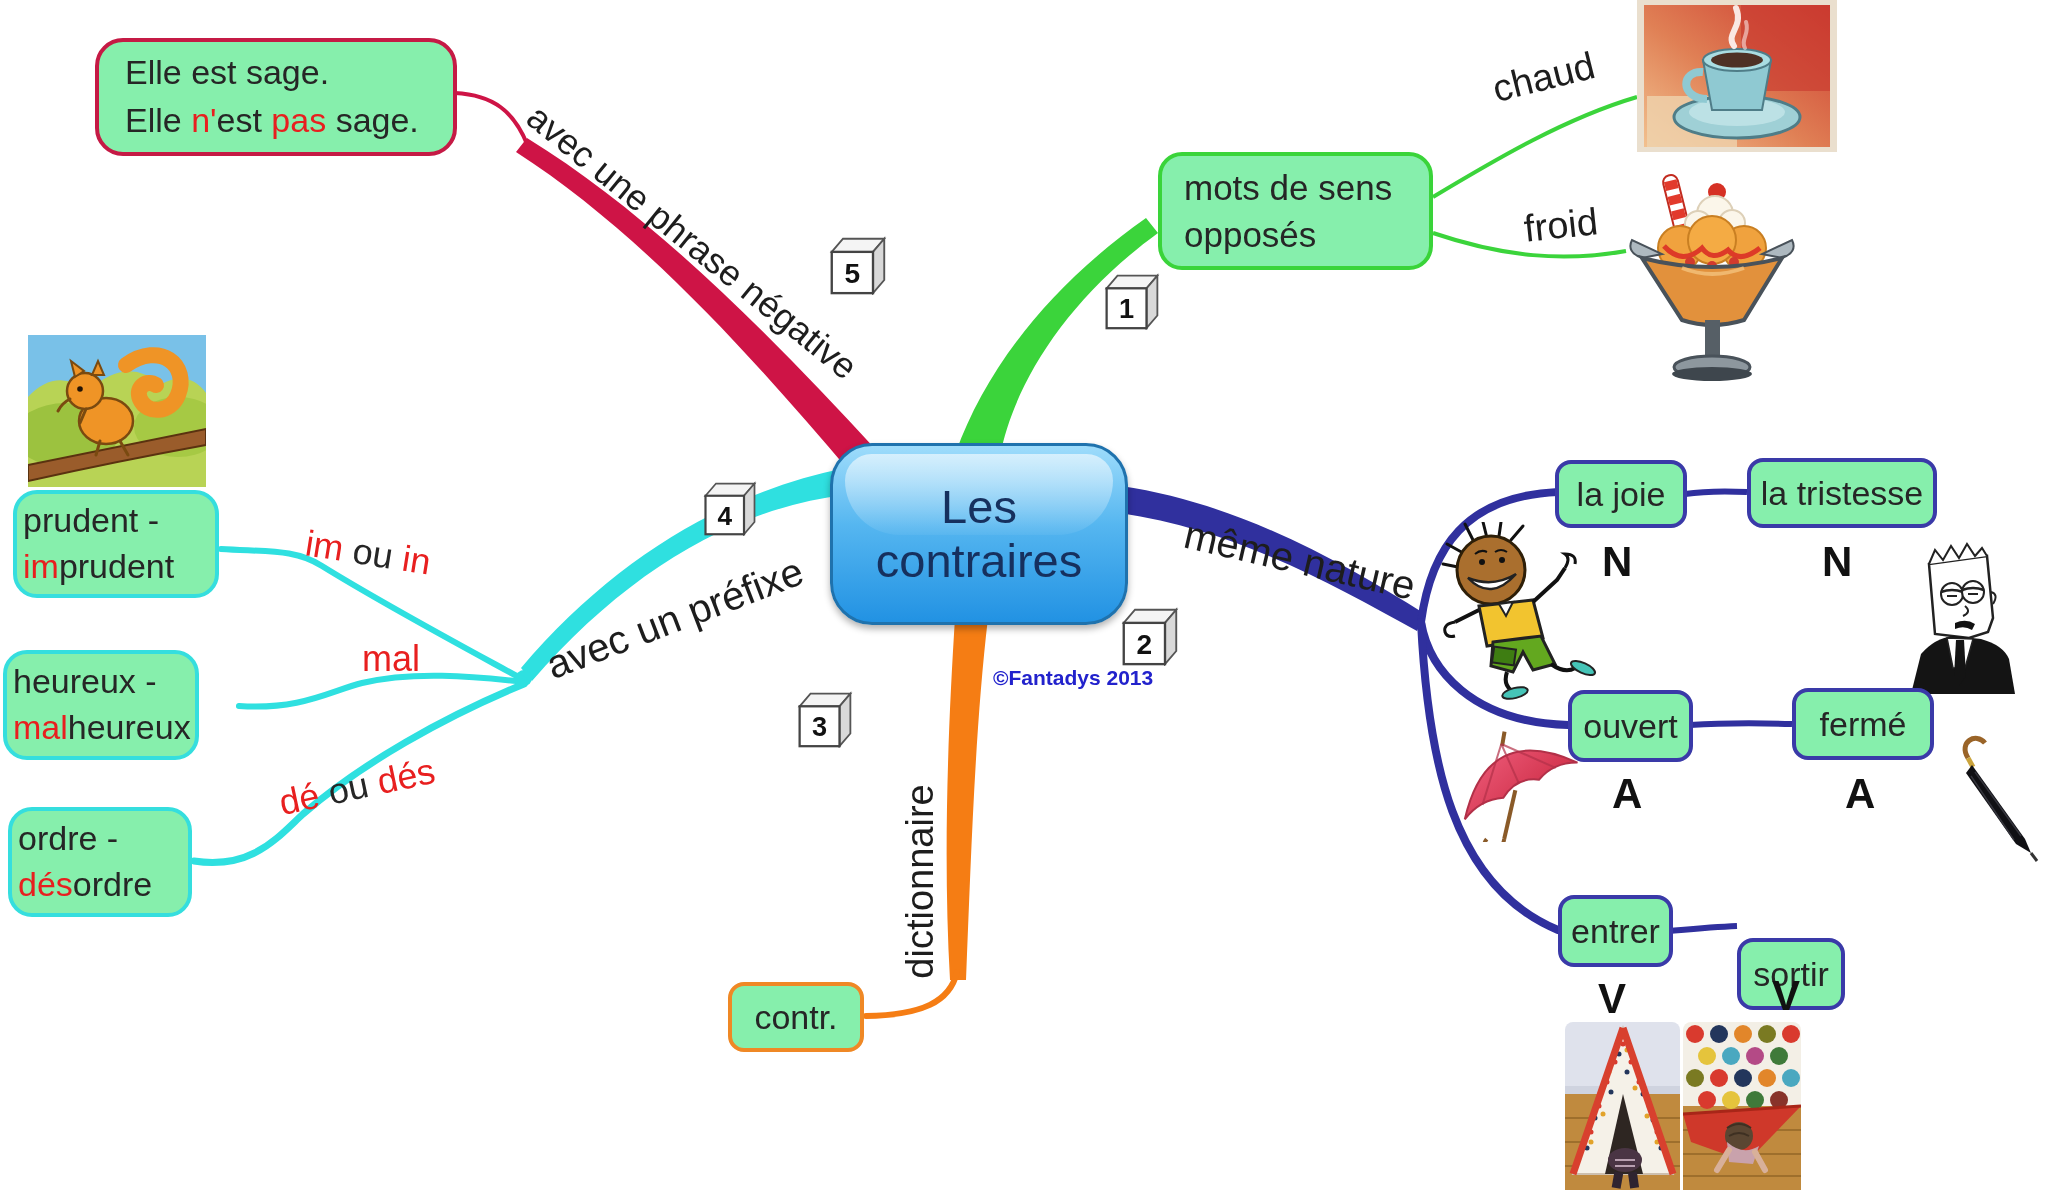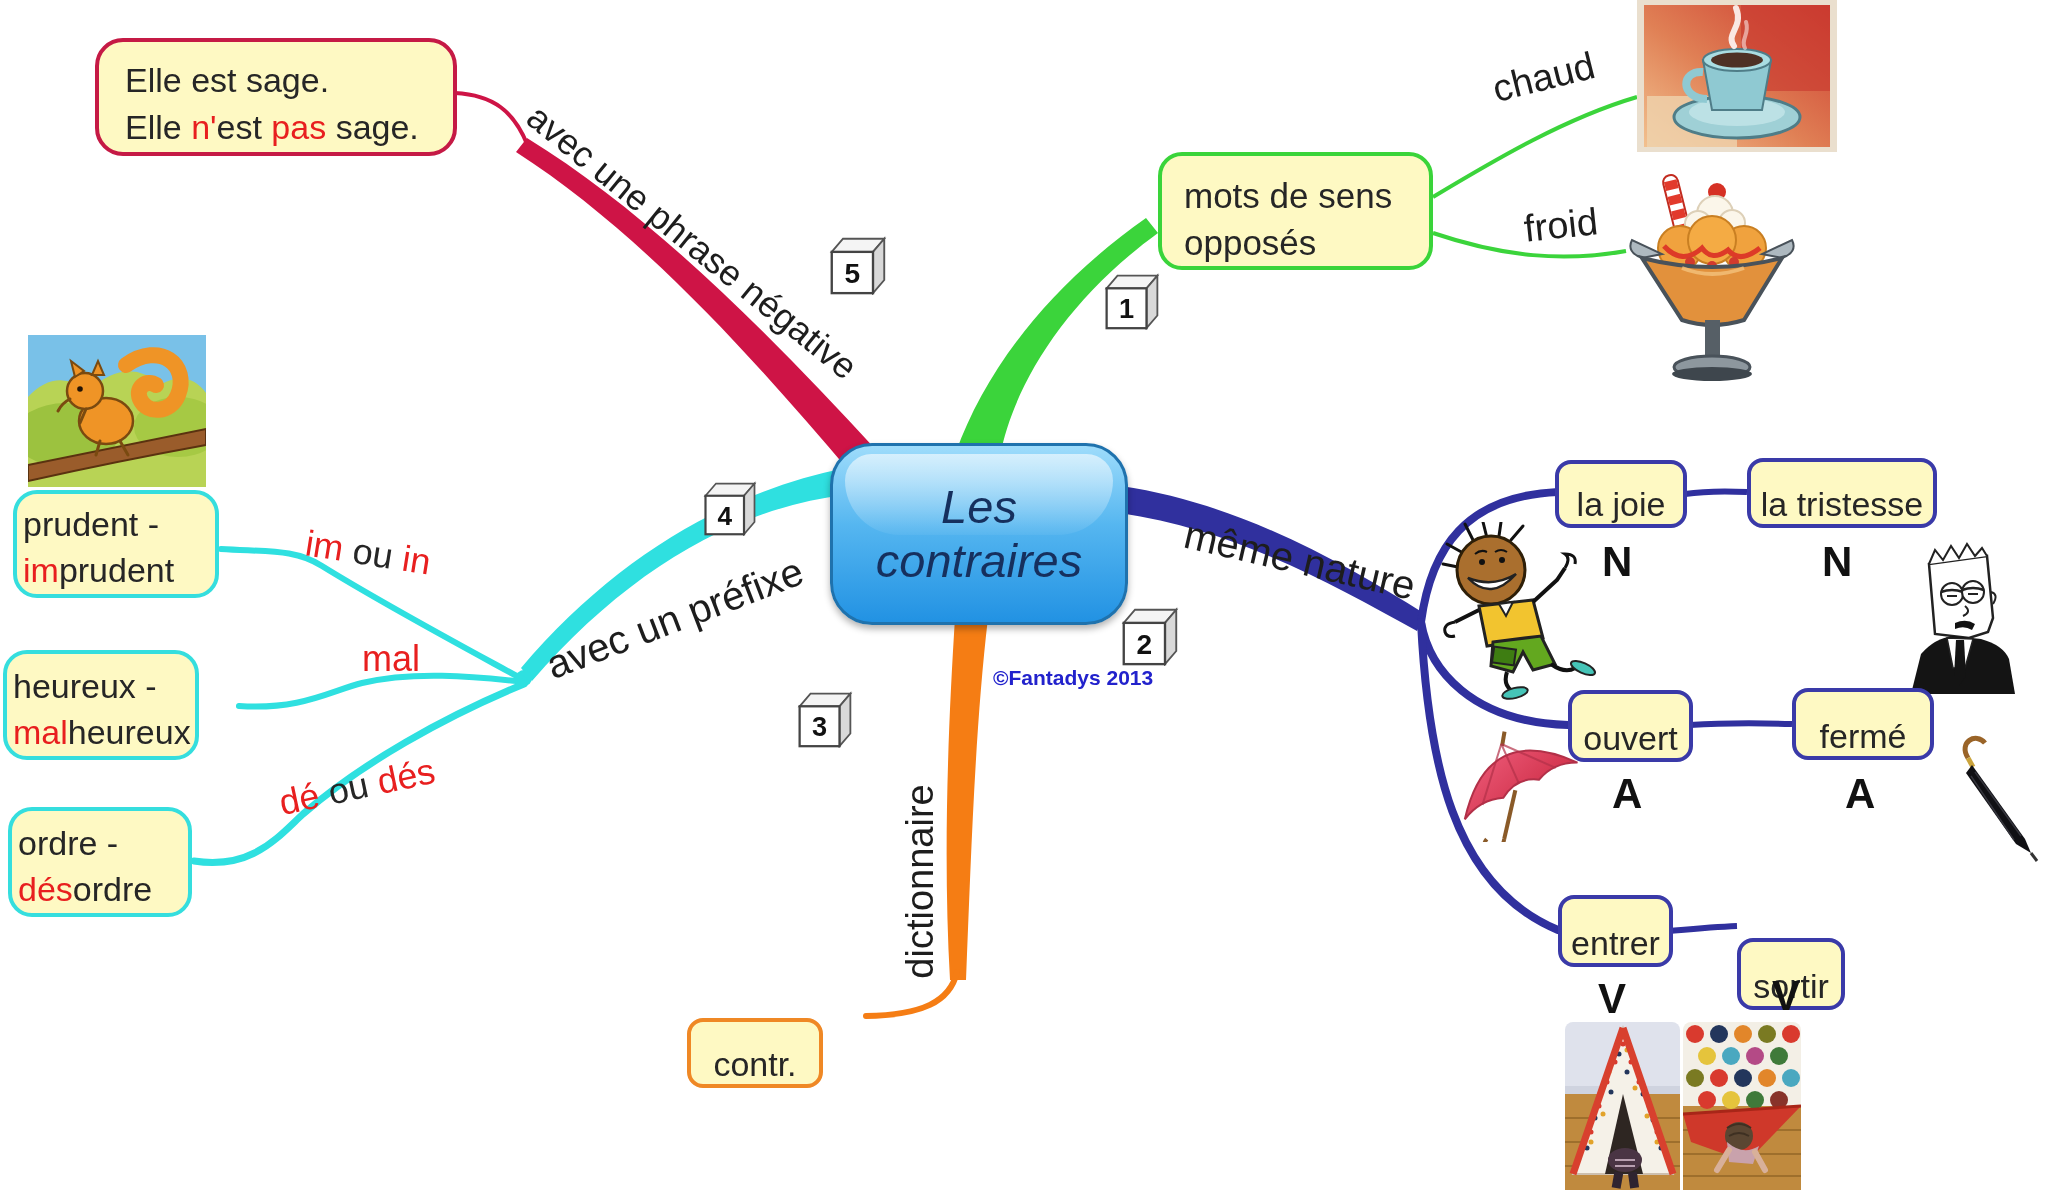--- a/index.html
+++ b/index.html
@@ -1,37 +1,37 @@
 <!DOCTYPE html>
 <html><head>
 <meta charset="utf-8">
 <style>
   html,body{margin:0;padding:0;background:#ffffff;}
   #canvas{position:relative;width:2048px;height:1197px;background:#ffffff;overflow:hidden;
           font-family:"Liberation Sans",sans-serif;}
   svg.layer{position:absolute;left:0;top:0;}
-  .box{position:absolute;background:#fef9c3;box-sizing:border-box;display:flex;flex-direction:column;
-       justify-content:flex-end;color:#262626;z-index:3;}
+  .box{position:absolute;background:#86efac;box-sizing:border-box;display:flex;flex-direction:column;
+       justify-content:center;color:#262626;z-index:3;}
   .b-red{border:4px solid #c51a45;border-radius:28px;padding-left:26px;font-size:34px;line-height:1.4;}
   .b-cyan{border:4px solid #35dede;border-radius:24px;padding-left:6px;font-size:34px;line-height:1.35;}
   .b-green{border:4px solid #3ad43a;border-radius:24px;padding-left:22px;font-size:35px;line-height:1.35;}
   .b-blue{border:4px solid #3a3aa8;border-radius:16px;font-size:34px;align-items:center;text-align:center;}
   .b-orange{border:4px solid #ef8825;border-radius:16px;font-size:34px;align-items:center;text-align:center;}
   .red{color:#e81f1f;}
   .dark{color:#262626;}
   .lbl{position:absolute;color:#1d1d1d;white-space:nowrap;z-index:2;}
   .tag{position:absolute;font-weight:bold;font-size:42px;color:#111;z-index:3;}
   .img{position:absolute;z-index:1;}
   .cube{position:absolute;z-index:4;}
   .cube text{font-family:"Liberation Sans",sans-serif;font-weight:bold;font-size:30px;fill:#111;}
   #center-topic{position:absolute;left:830px;top:443px;width:292px;height:176px;border-radius:42px;
     background:linear-gradient(180deg,#9edcfb 0%,#55b6f0 45%,#2292e3 100%);
     border:3px solid #1f72ad;box-shadow:0 4px 7px rgba(0,0,0,.3);
     display:flex;flex-direction:column;align-items:center;justify-content:center;
-    font-size:47px;color:#16305e;z-index:5;line-height:1.15;font-style:italic;}
+    font-size:47px;color:#16305e;z-index:5;line-height:1.15;}
   #center-topic::before{content:"";position:absolute;left:12px;right:12px;top:8px;height:46%;
     border-radius:34px 34px 70px 70px;
     background:linear-gradient(180deg,rgba(255,255,255,.6),rgba(255,255,255,.05));}
   #center-topic span{position:relative;}
   #copyright{position:absolute;left:993px;top:666px;font-weight:bold;font-size:21px;color:#2222cc;z-index:6;}
 </style>
 </head>
 <body>
 
 <div id="canvas">
@@ -318,21 +318,21 @@
     <path d="M46 128 L 34 148 M72 130 L 82 148" stroke="#d8b09a" stroke-width="6" stroke-linecap="round"></path>
   </svg>
 
   <div class="lbl" style="left:800px;top:860px;width:240px;font-size:38px;text-align:center;transform:rotate(-90deg);">dictionnaire</div>
   <svg class="cube" style="left:796px;top:690px;" width="58" height="58" viewBox="0 0 64 64">
     <polygon points="4,18 16,4 60,4 48,18" fill="#f4f4f4" stroke="#555" stroke-width="2"></polygon>
     <polygon points="48,18 60,4 60,48 48,62" fill="#d9d9d9" stroke="#555" stroke-width="2"></polygon>
     <rect x="4" y="18" width="44" height="44" fill="#ffffff" stroke="#444" stroke-width="2.5"></rect>
     <text x="26" y="51" text-anchor="middle">3</text>
   </svg>
-  <div class="box b-orange" style="left:687px;top:982px;width:136px;height:70px;margin-top:36px;">
+  <div class="box b-orange" style="left:728px;top:982px;width:136px;height:70px;">
     <div>contr.</div>
   </div>
 
   <div class="lbl" style="left:540px;top:646px;font-size:40px;transform:rotate(-21deg);transform-origin:left top;">avec un préfixe</div>
   <svg class="cube" style="left:702px;top:480px;" width="56" height="56" viewBox="0 0 64 64">
     <polygon points="4,18 16,4 60,4 48,18" fill="#f4f4f4" stroke="#555" stroke-width="2"></polygon>
     <polygon points="48,18 60,4 60,48 48,62" fill="#d9d9d9" stroke="#555" stroke-width="2"></polygon>
     <rect x="4" y="18" width="44" height="44" fill="#ffffff" stroke="#444" stroke-width="2.5"></rect>
     <text x="26" y="51" text-anchor="middle">4</text>
   </svg>

